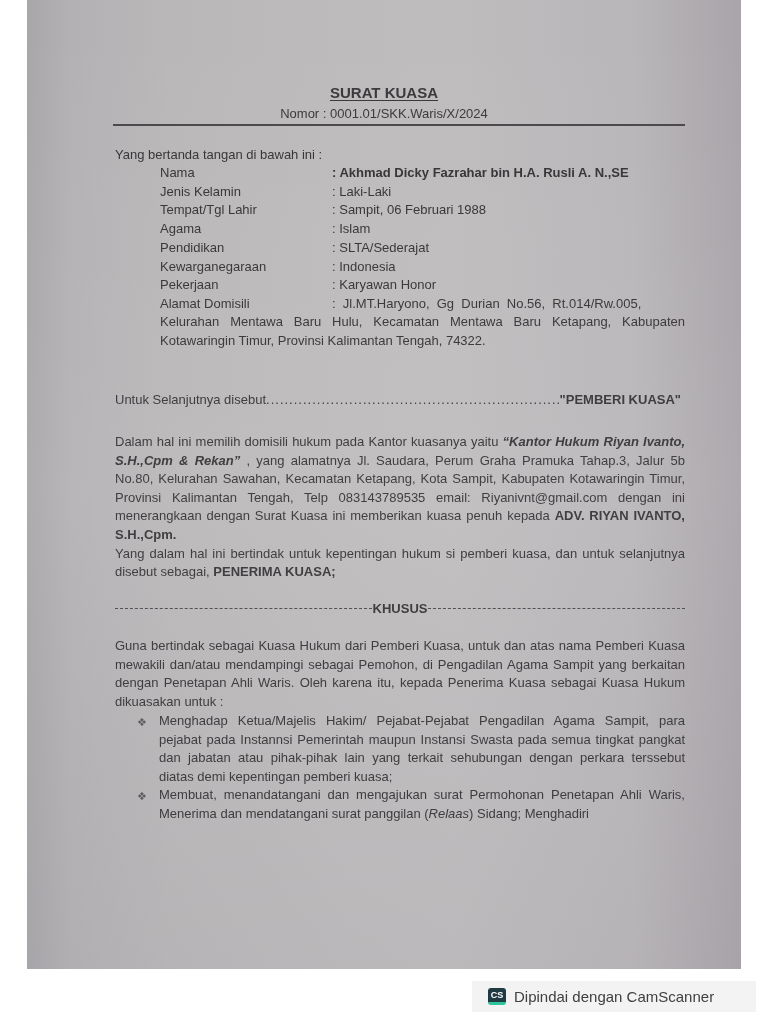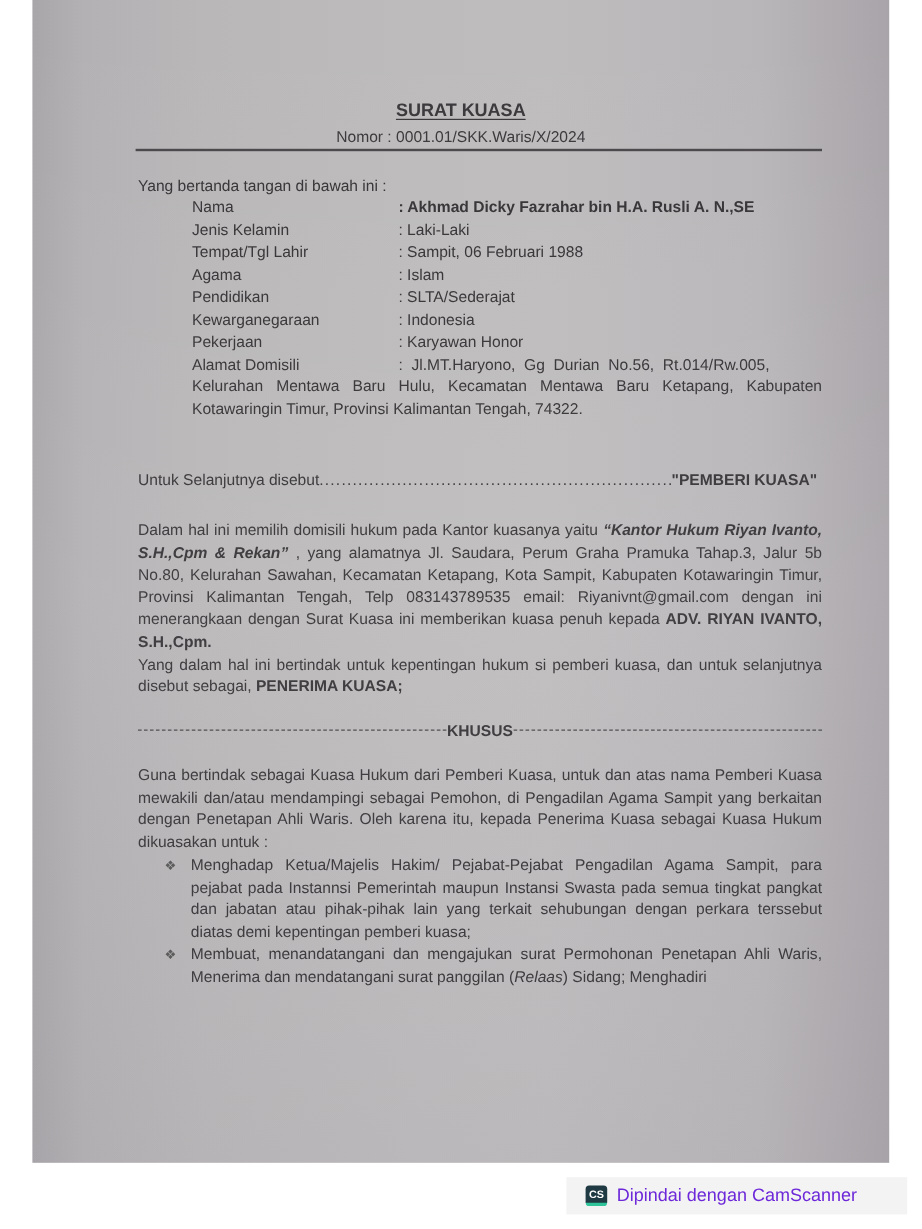--- a/index.html
+++ b/index.html
@@ -56,21 +56,21 @@
     .bullet .btxt { flex: 1; text-align: justify; }
     .badge {
       position: absolute; left: 472px; top: 981px; width: 284px; height: 31px; background: #f3f3f3;
       display: flex; align-items: center;
     }
     .cs-icon {
       margin-left: 16px; width: 18px; height: 17px; background: #1f3a43; border-radius: 3px;
       color: #fff; font-size: 9px; font-weight: bold; display: flex; align-items: center; justify-content: center;
       border-bottom: 3px solid #2fc49a; box-sizing: border-box;
     }
-    .badge-text { margin-left: 8px; font-size: 15px; color: #6d28d9; }
+    .badge-text { margin-left: 8px; font-size: 15px; color: #404040; }
   </style>
 </head>
 <body>
 
 <div class="page">
   <div class="title"><span>SURAT KUASA</span></div>
   <div class="nomor">Nomor : 0001.01/SKK.Waris/X/2024</div>
   <div class="rule"></div>
 
   <div class="txt intro">Yang bertanda tangan di bawah ini :</div>

